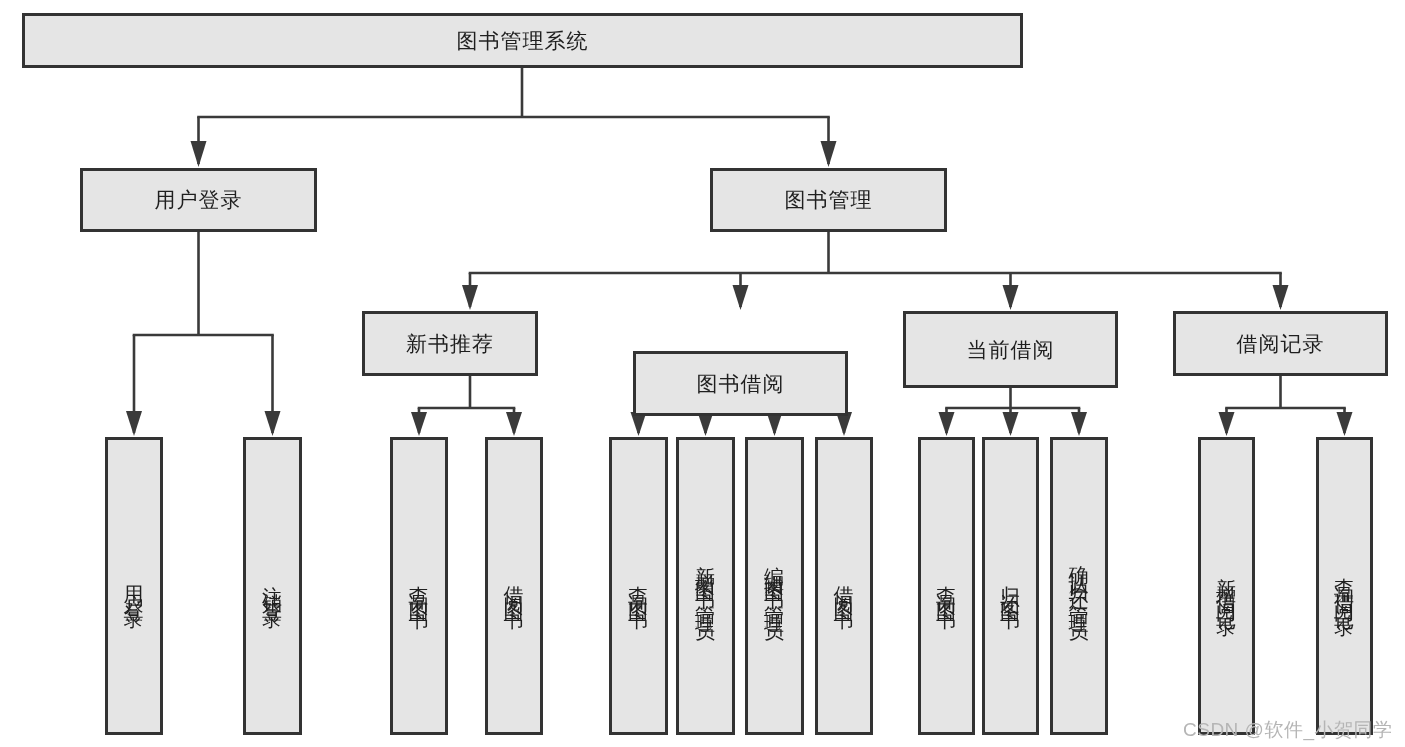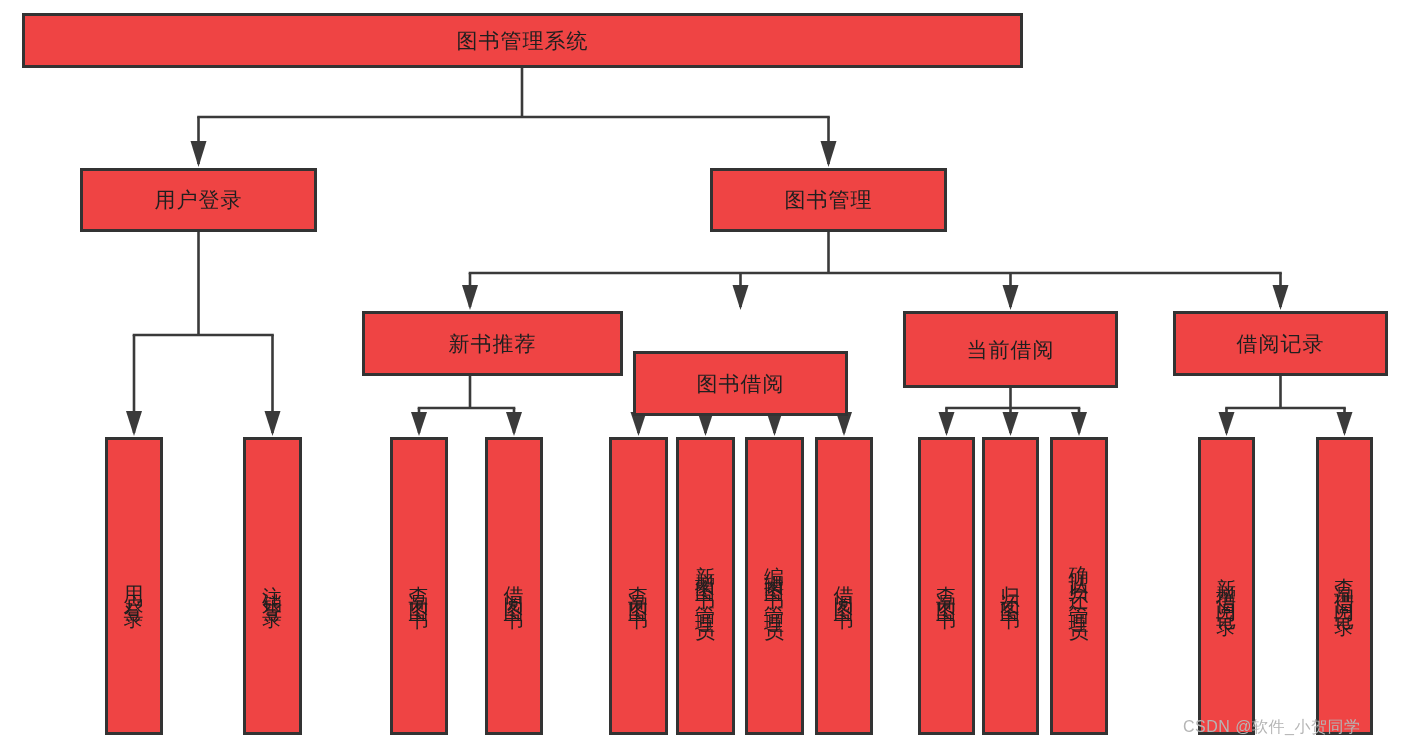--- a/index.html
+++ b/index.html
@@ -16,40 +16,40 @@
     font-family:"Liberation Sans","DejaVu Sans",sans-serif;
     position:relative;overflow:hidden;
     color:var(--text);
   }
   .stage{position:absolute;inset:0;}
   svg.wires{position:absolute;left:0;top:0;width:1405px;height:747px;}
   svg.wires line{stroke:var(--line);stroke-width:2.6px;}
   svg.wires polygon{fill:var(--line);}
   .box{
     position:absolute;
-    background:#ef4444;
+    background:#e5e5e5;
     border:3px solid var(--border);
     box-sizing:border-box;
     display:flex;align-items:center;justify-content:center;
     font-size:21px;
     letter-spacing:1px;
     color:var(--text);
   }
   .leaf .vtext{
     writing-mode:vertical-rl;
     text-orientation:mixed;
     font-size:20px;
     letter-spacing:8px;
     line-height:1;
     white-space:nowrap;
   }
   .watermark{
     position:absolute;
     left:1183px;top:717px;
-    font-size:16px;
+    font-size:19px;
     color:var(--watermark);
     letter-spacing:0.5px;
     white-space:nowrap;
   }
 </style>
 </head>
 <body>
 
 <div class="stage">
 
@@ -119,21 +119,21 @@
     <span>图书管理系统</span>
   </div>
 
   <div class="box" style="left:80px;top:168px;width:237px;height:64px;">
     <span>用户登录</span>
   </div>
   <div class="box" style="left:710px;top:168px;width:237px;height:64px;">
     <span>图书管理</span>
   </div>
 
-  <div class="box" style="left:362px;top:311px;width:261px;height:65px;font-family:Liberation Mono, monospace;">
+  <div class="box" style="left:362px;top:311px;width:176px;height:65px;font-family:Liberation Mono, monospace;">
     <span>新书推荐</span>
   </div>
   <div class="box" style="left:633px;top:311px;width:215px;height:65px;margin-top:40px;">
     <span>图书借阅</span>
   </div>
   <div class="box" style="left:903px;top:311px;width:215px;height:77px;">
     <span>当前借阅</span>
   </div>
   <div class="box" style="left:1173px;top:311px;width:215px;height:65px;">
     <span>借阅记录</span>

